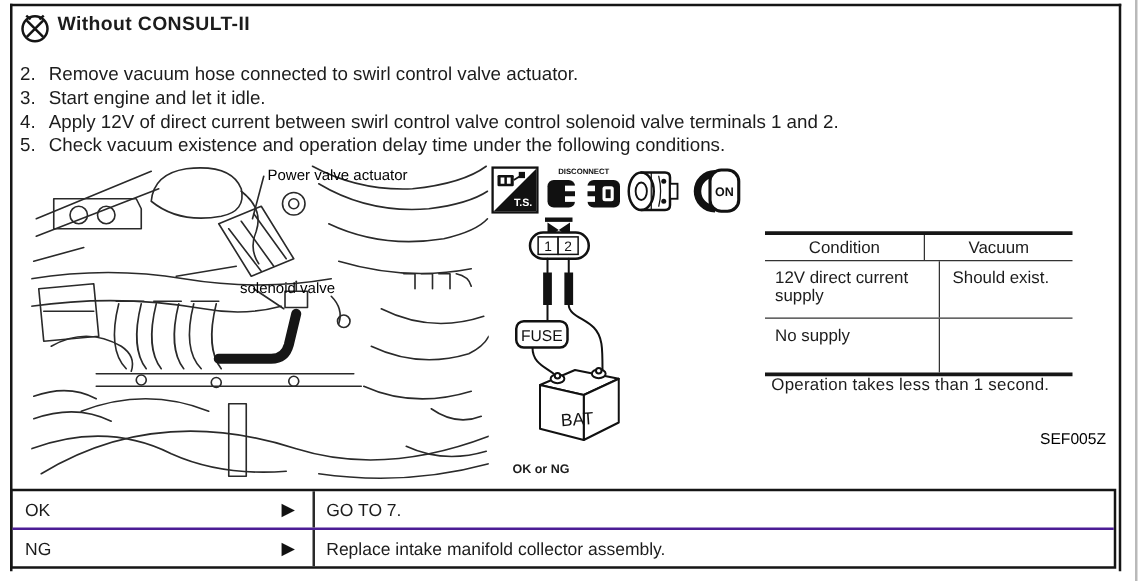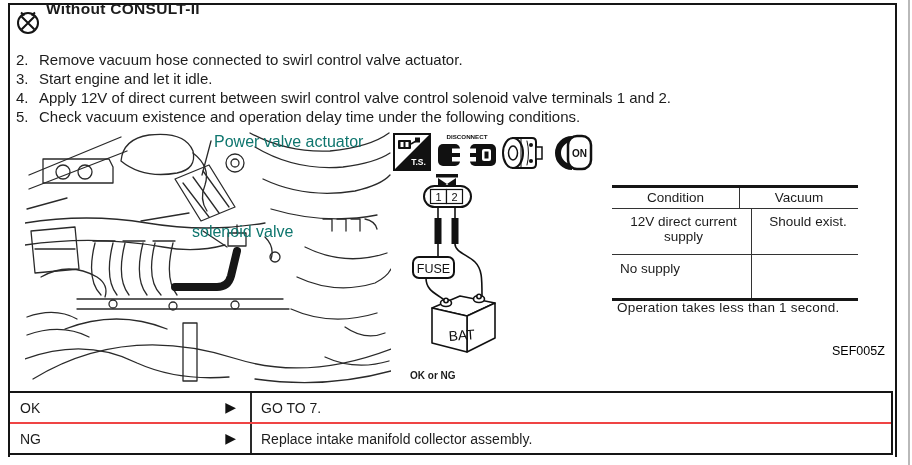--- a/index.html
+++ b/index.html
@@ -5,43 +5,43 @@
   html,body{margin:0;padding:0;background:#fff;}
   #page{position:relative;width:912px;height:465px;background:#fff;
         font-family:"Liberation Sans",sans-serif;color:#1c1c1c;overflow:hidden;}
   .abs{position:absolute;}
   .t{position:absolute;white-space:nowrap;}
   
   #frame{position:absolute;left:8px;top:3px;width:885px;height:452px;
          border-left:2px solid #151515;border-top:2px solid #151515;border-right:2px solid #151515;}
   #edge-artifact{position:absolute;left:908px;top:0;width:2px;height:465px;background:#b9b9b9;}
   
-  #hdr-title{left:46px;top:0;font-size:15.5px;font-weight:bold;letter-spacing:.3px;}
+  #hdr-title{left:46px;top:11px;font-size:15.5px;font-weight:bold;letter-spacing:.3px;}
   
   .step{position:absolute;left:16px;font-size:15px;height:19px;}
   .step .num{display:inline-block;width:23px;}
   
-  .callout{font-size:16px;color:#0f766e;}
+  .callout{font-size:12px;color:#000000;}
   
   #cond-table{left:612px;top:185px;width:246px;border-top:3px solid #161616;border-bottom:3px solid #161616;font-size:13.5px;}
   #cond-table .row{display:flex;}
   #cond-table .c1{width:127px;padding:2px 4px 2px 8px;border-right:1.2px solid #333;}
   #cond-table .c2{flex:1;padding:2px 4px 2px 10px;}
   #cond-table .hrow{border-bottom:1.2px solid #333;}
   #cond-table .hrow div{text-align:center;padding:2px 0 3px;}
-  #cond-table .r1{border-bottom:1.2px solid #333;text-align:center;}
+  #cond-table .r1{border-bottom:1.2px solid #333;}
   #cond-table .r1 .c1,#cond-table .r1 .c2{padding-top:5px;padding-bottom:6px;min-height:34px;}
   #cond-table .r2 .c1,#cond-table .r2 .c2{padding-top:6px;padding-bottom:7px;min-height:30px;}
   #op-note{left:617px;top:300px;font-size:13.5px;font-weight:normal;letter-spacing:.2px;}
   #fig-code{left:832px;top:344px;font-size:12.5px;color:#000000;}
   #ok-ng{left:410px;top:370px;font-size:10px;font-weight:bold;}
   
   #decision{position:absolute;left:8px;top:391px;width:885px;height:64px;border:2px solid #151515;box-sizing:border-box;font-size:14px;}
   #decision .drow{position:relative;display:flex;height:29px;align-items:center;}
-  #decision .drow.first{border-bottom:2px solid #ef4444;align-items:center;}
+  #decision .drow.first{border-bottom:2px solid #4c1d95;align-items:center;}
   #decision .lcell{position:relative;width:240px;height:100%;display:flex;align-items:center;padding-left:10px;box-sizing:border-box;}
   #decision .arrow{position:absolute;right:14px;top:50%;transform:translateY(-54%);font-size:14px;color:#111;}
   #decision .rcell{flex:1;height:100%;display:flex;align-items:center;border-left:2px solid #2a2a2a;padding-left:9px;}
   svg{display:block;}
   .ink{stroke:#2a2a2a;fill:none;stroke-width:1.3;stroke-linecap:round;stroke-linejoin:round;}
 </style>
 </head>
 <body>
 
 <div id="page">

